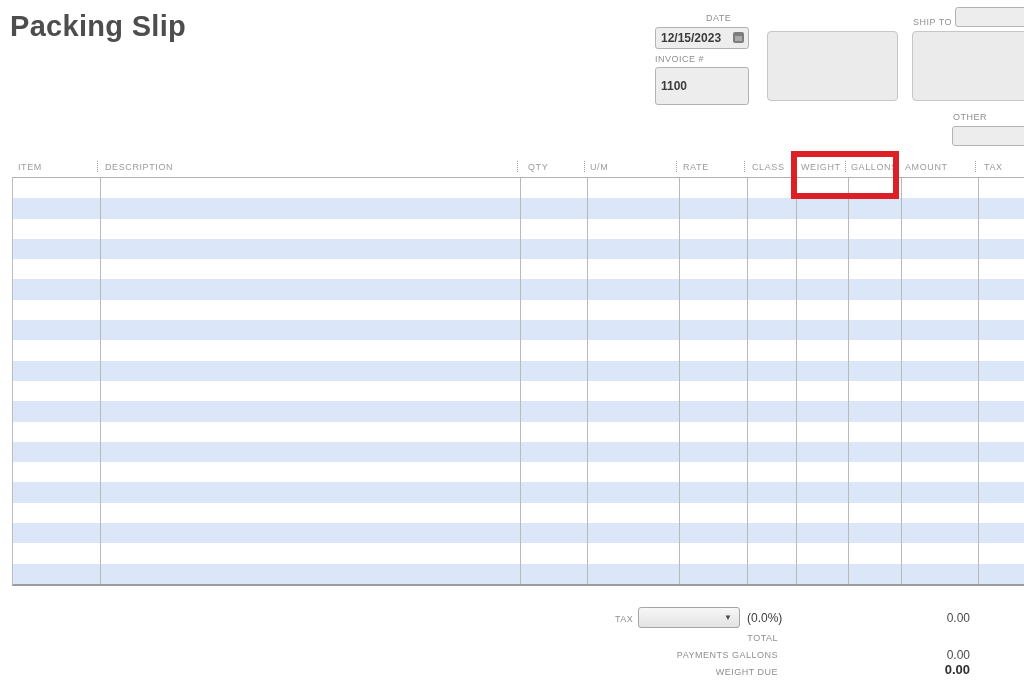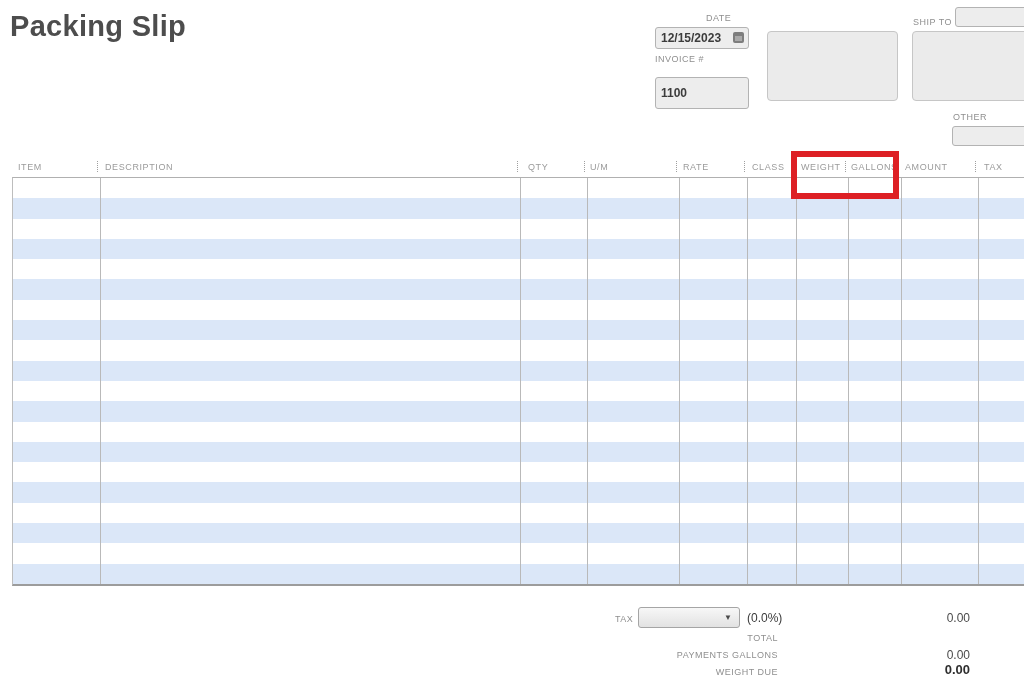--- a/index.html
+++ b/index.html
@@ -48,21 +48,21 @@
   .calendar-icon {
     position: absolute; right: 5px; top: 5px;
     width: 11px; height: 11px;
     background: #7d7d7d; border-radius: 2px;
   }
   .calendar-icon::after {
     content: ""; position: absolute; left: 2px; top: 4px;
     width: 7px; height: 5px; background: #a9a9a9;
   }
 
-  .invoice-input { left: 655px; top: 77px; width: 94px; height: 32px; }
+  .invoice-input { left: 655px; top: 67px; width: 94px; height: 38px; }
 
   .billto-box { left: 767px; top: 31px;  width: 131px; height: 70px; }
   .shipto-box { left: 912px; top: 31px;  width: 122px; height: 70px; }
   .shipto-side-input { left: 955px; top: 7px; width: 80px; height: 20px; font-weight: normal; }
   .other-input { left: 952px; top: 126px; width: 82px; height: 20px; font-weight: normal; }
 
   .lbl-date    { left: 682px; top: 13px; margin-left: 24px; }
   .lbl-invoice { left: 655px; top: 54px; }
   .lbl-billto  { left: 767px; top: 18px; margin-top: 43px; }
   .lbl-shipto  { left: 913px; top: 17px; }

